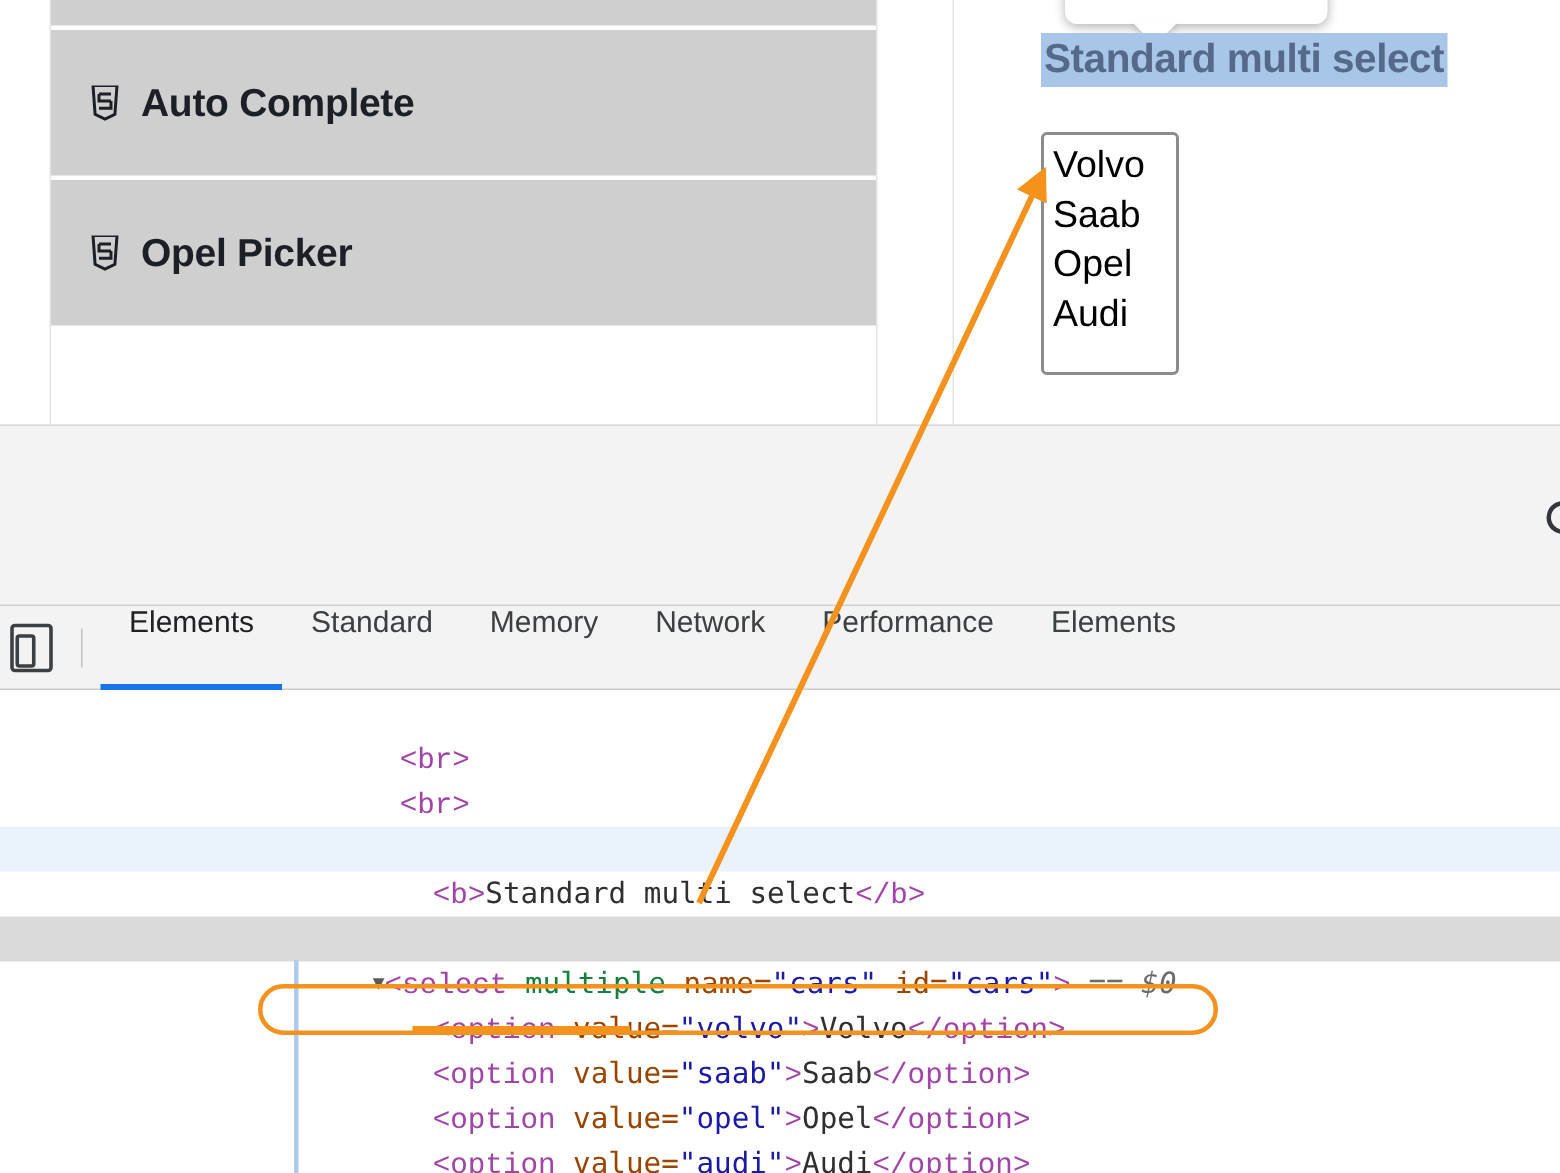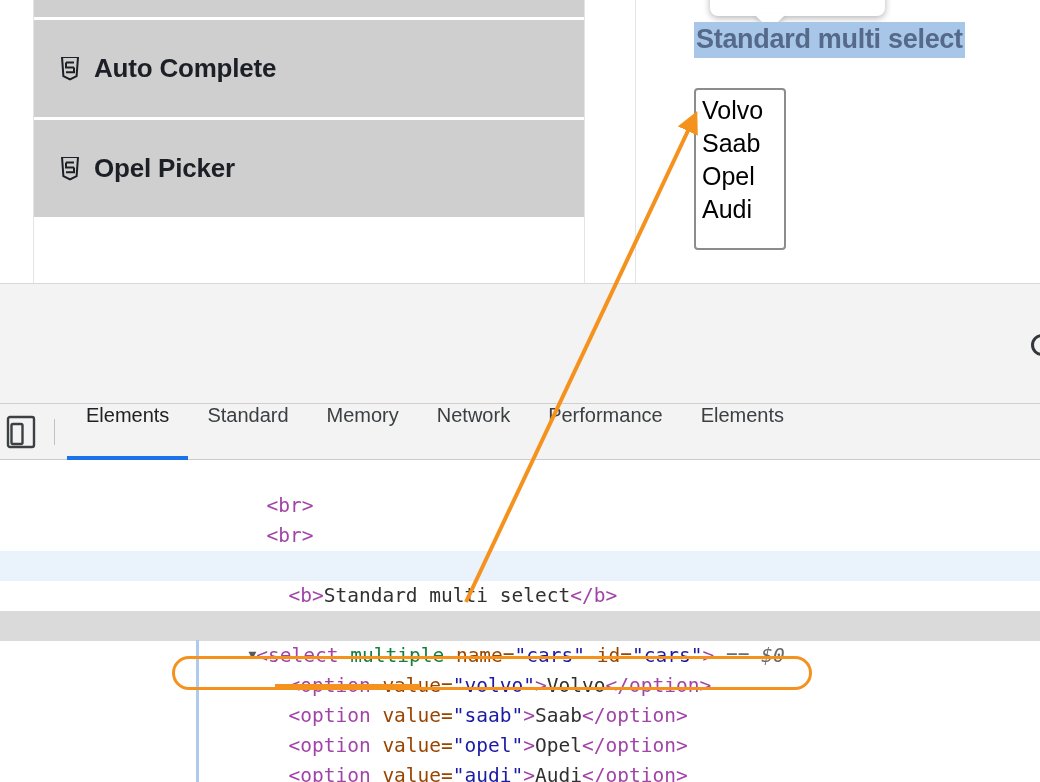--- a/index.html
+++ b/index.html
@@ -157,21 +157,21 @@
   .dom-row.hl-gray  { background:#dadada; }
   .guide {
     position:absolute; left:196px; top:0; bottom:0;
     width:3px; background:#aecbeb;
   }
   .ind1 { padding-left:196px; }
   .ind2 { padding-left:180px; }
   .ind3 { padding-left:218px; }
   .ind0 { padding-left:178px; }
 
-  .tag    { color:#a144a8; }
+  .tag    { color:#a144a8;font-family:Liberation Mono, monospace; }
   .attrn  { color:#994500;text-align:center; }
   .attrv  { color:#1a1aa6; }
   .txt    { color:#303030; }
   .eq0    { color:#6b6b6b; font-style:italic; }
   .attr-hl{ color:#15803d; }
   .tri {
     display:inline-block; color:#5a5a5a; font-size:13px;
     transform:translateY(-3px);
   }
 

